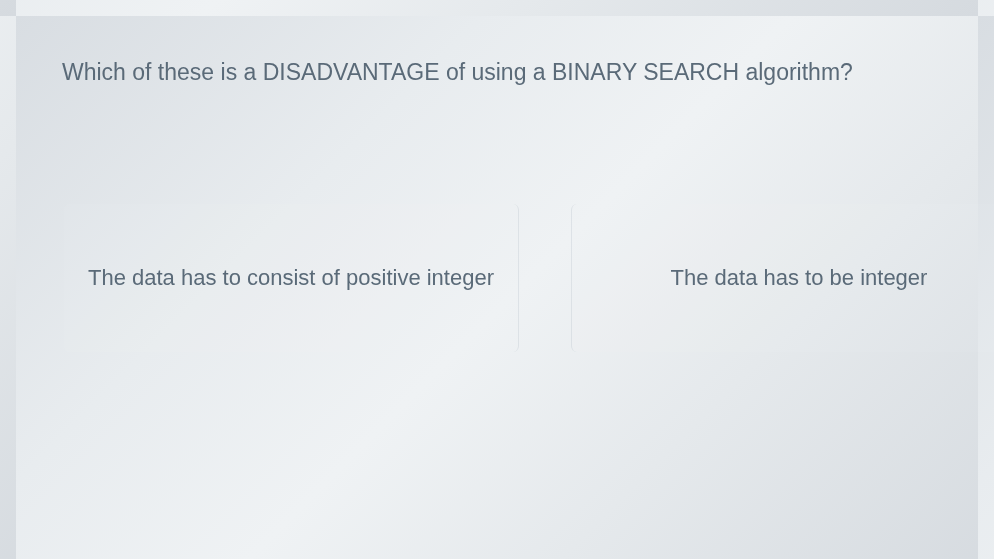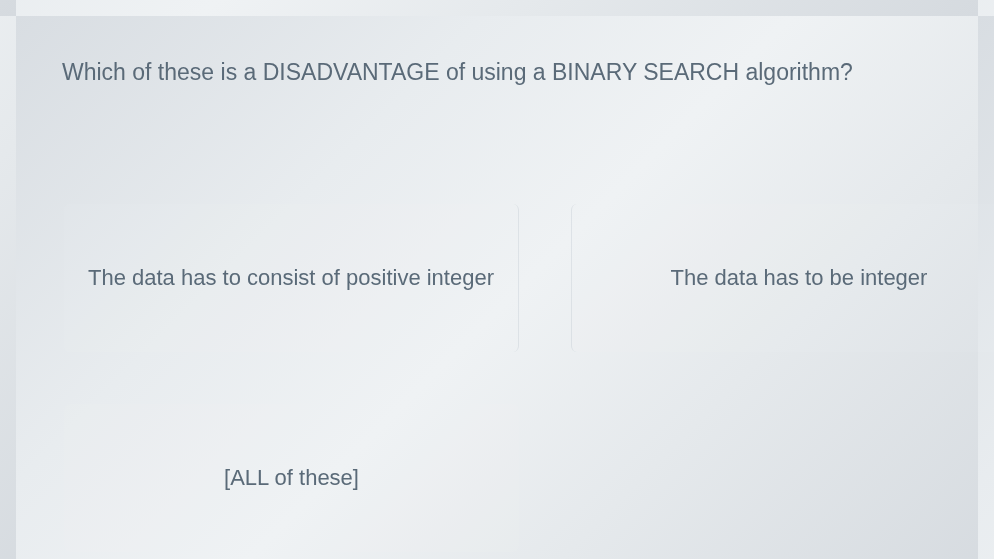--- a/index.html
+++ b/index.html
@@ -65,14 +65,13 @@
     }
   </style>
 </head>
 <body>
 
 <div class="question">Which of these is a DISADVANTAGE of using a BINARY SEARCH algorithm?</div>
 
 <div class="options-grid">
   <div class="option">The data has to consist of positive integer</div>
   <div class="option">The data has to be integer</div>
-  <div class="option">[ALL of these]</div>
 </div>
 
 </body></html>

